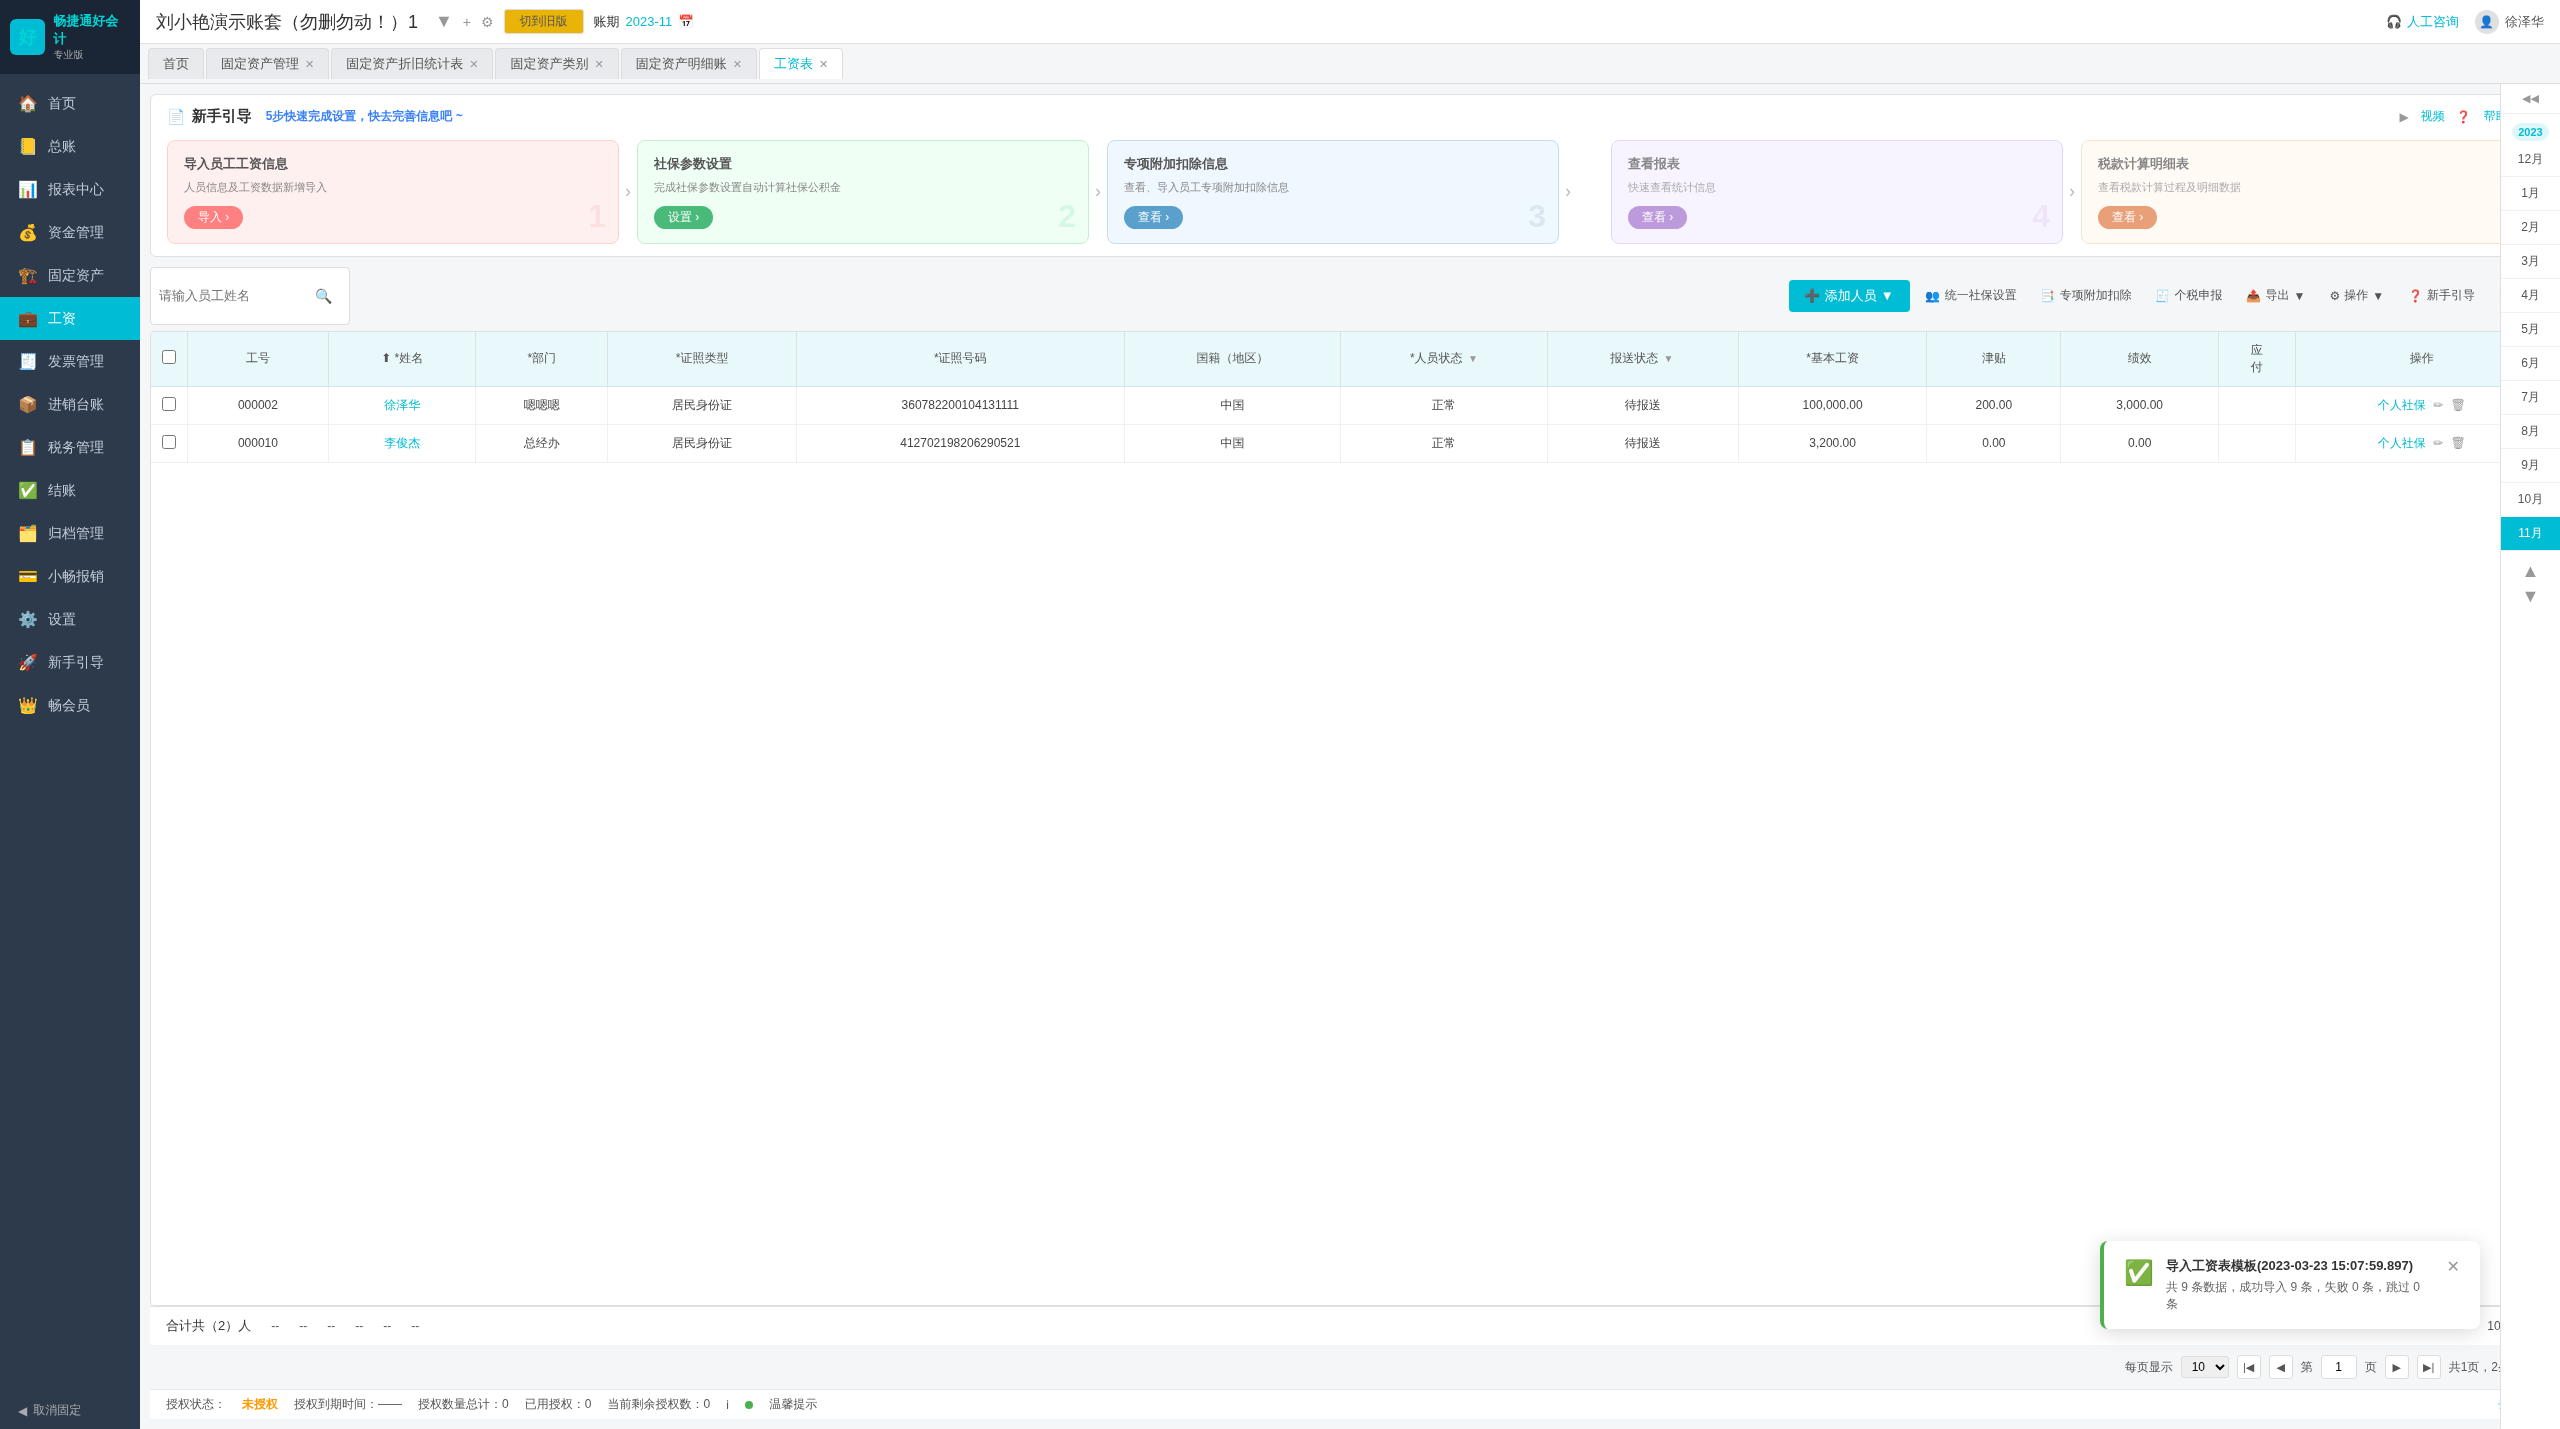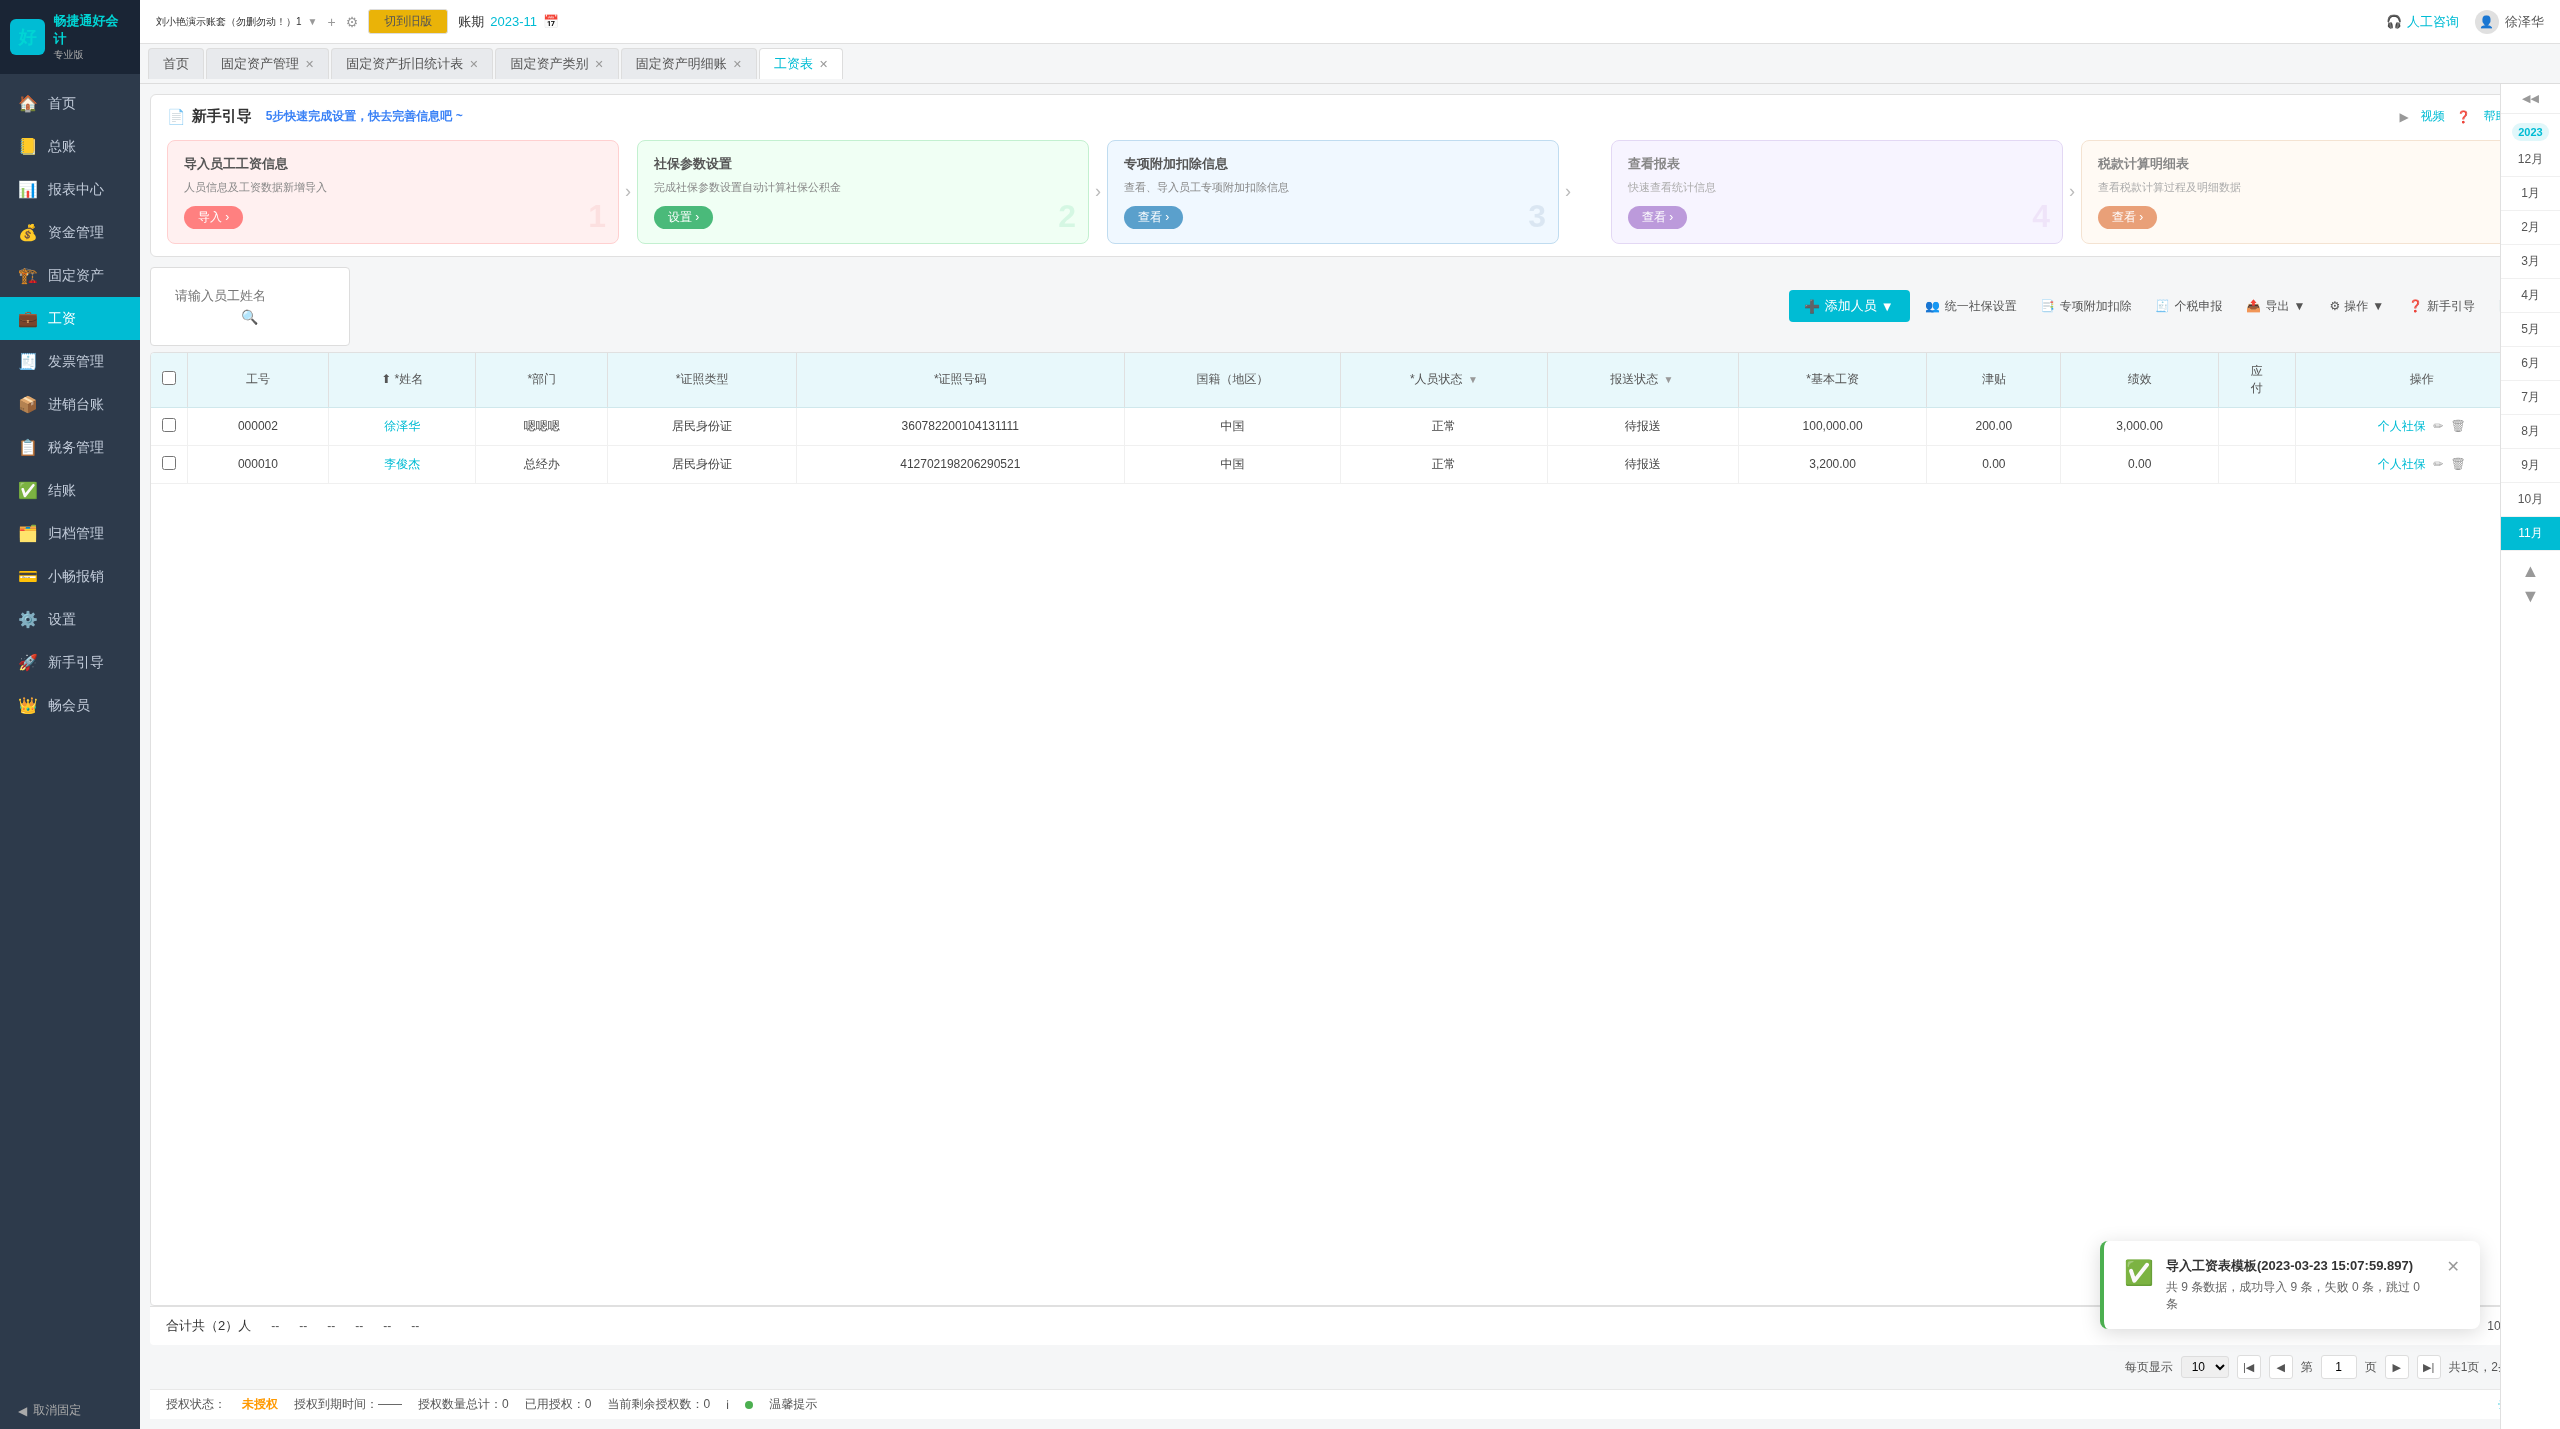--- a/index.html
+++ b/index.html
@@ -25,21 +25,21 @@
     .sidebar-item.active { background: #00bcd4; color: #fff; }
     .sidebar-item-icon { font-size: 16px; width: 20px; text-align: center; }
     .sidebar-bottom { padding: 10px 18px; color: #aaa; font-size: 12px; cursor: pointer; display: flex; align-items: center; gap: 6px; }
 
     
     .header {
       position: fixed; left: 140px; top: 0; right: 0; height: 44px;
       background: #fff; border-bottom: 1px solid #e0e0e0;
       display: flex; align-items: center; padding: 0 16px; gap: 10px; z-index: 99;
     }
-    .header-account { display: flex; align-items: center; gap: 6px; font-size: 10px; color: #333; }
+    .header-account { display: flex; align-items: center; gap: 17px; font-size: 18px; color: #333; }
     .header-dropdown { color: #999; cursor: pointer; }
     .header-btn {
       padding: 3px 15px; border: 1px solid #ddd; border-radius: 3px;
       cursor: pointer; font-size: 12px; background: #eab308; color: #555;
     }
     .header-period { display: flex; align-items: center; gap: 6px; font-size: 13px; }
     .header-right { margin-left: auto; display: flex; align-items: center; gap: 16px; }
     .header-service { display: flex; align-items: center; gap: 4px; color: #00bcd4; cursor: pointer; font-size: 13px; }
     .header-user { display: flex; align-items: center; gap: 6px; color: #555; cursor: pointer; font-size: 13px; }
     .header-icon { color: #999; font-size: 14px; cursor: pointer; }
@@ -104,21 +104,21 @@
     .wizard-step-5 .wizard-step-btn { background: #e07840; color: #fff; }
     .wizard-arrow { display: flex; align-items: center; padding: 0 6px; color: #bbb; font-size: 18px; }
 
     
     .toolbar {
       display: flex; align-items: center; gap: 10px; padding: 10px 10px 6px;
       background: #f5f6f7;
     }
     .search-box {
       display: flex; align-items: center; border: 1px solid #ddd; border-radius: 4px;
-      background: #fff; padding: 20px 8px; gap: 6px; width: 200px; flex-direction: column;
+      background: #fff; padding: 20px 8px; gap: 6px; width: 200px;
     }
     .search-input { border: none; outline: none; font-size: 13px; width: 150px; color: #333; }
     .search-icon { color: #999; font-size: 14px; }
     .toolbar-right { margin-left: auto; display: flex; align-items: center; gap: 8px; }
     .btn-add {
       background: #00bcd4; color: #fff; border: none; border-radius: 4px;
       padding: 7px 16px; cursor: pointer; font-size: 13px; display: flex; align-items: center; gap: 4px;
     }
     .toolbar-action { display: flex; align-items: center; gap: 4px; cursor: pointer; color: #555; font-size: 12px; padding: 6px 8px; }
 

